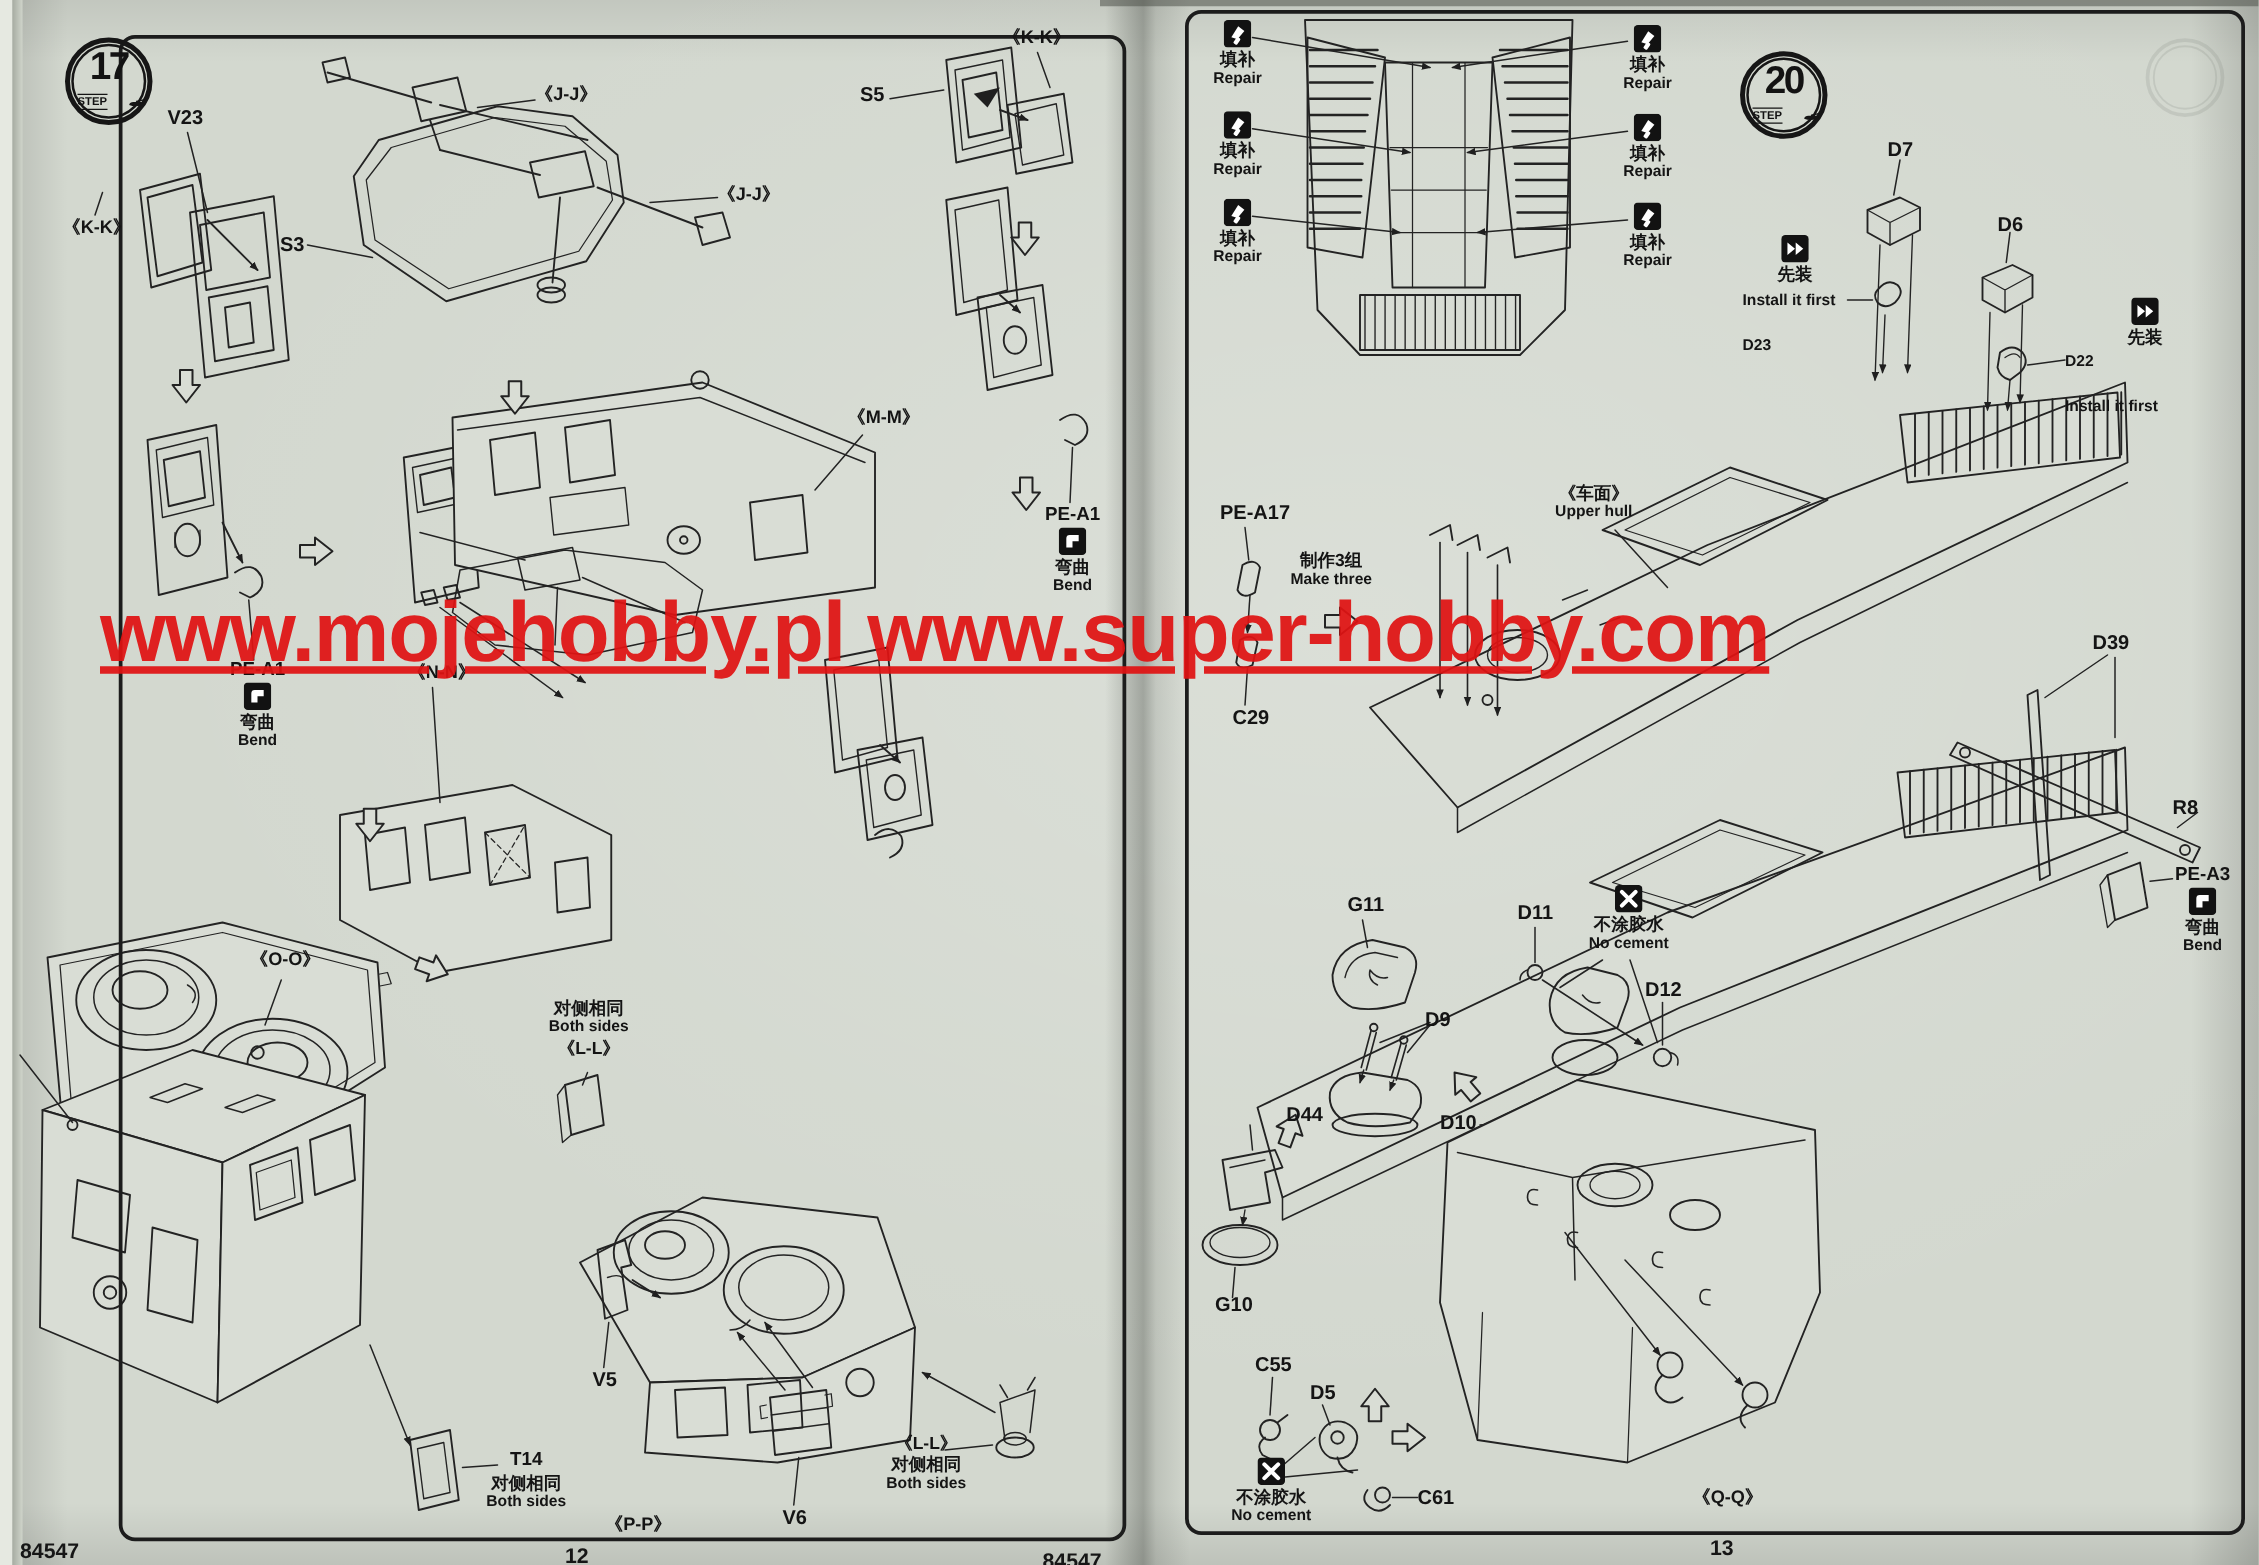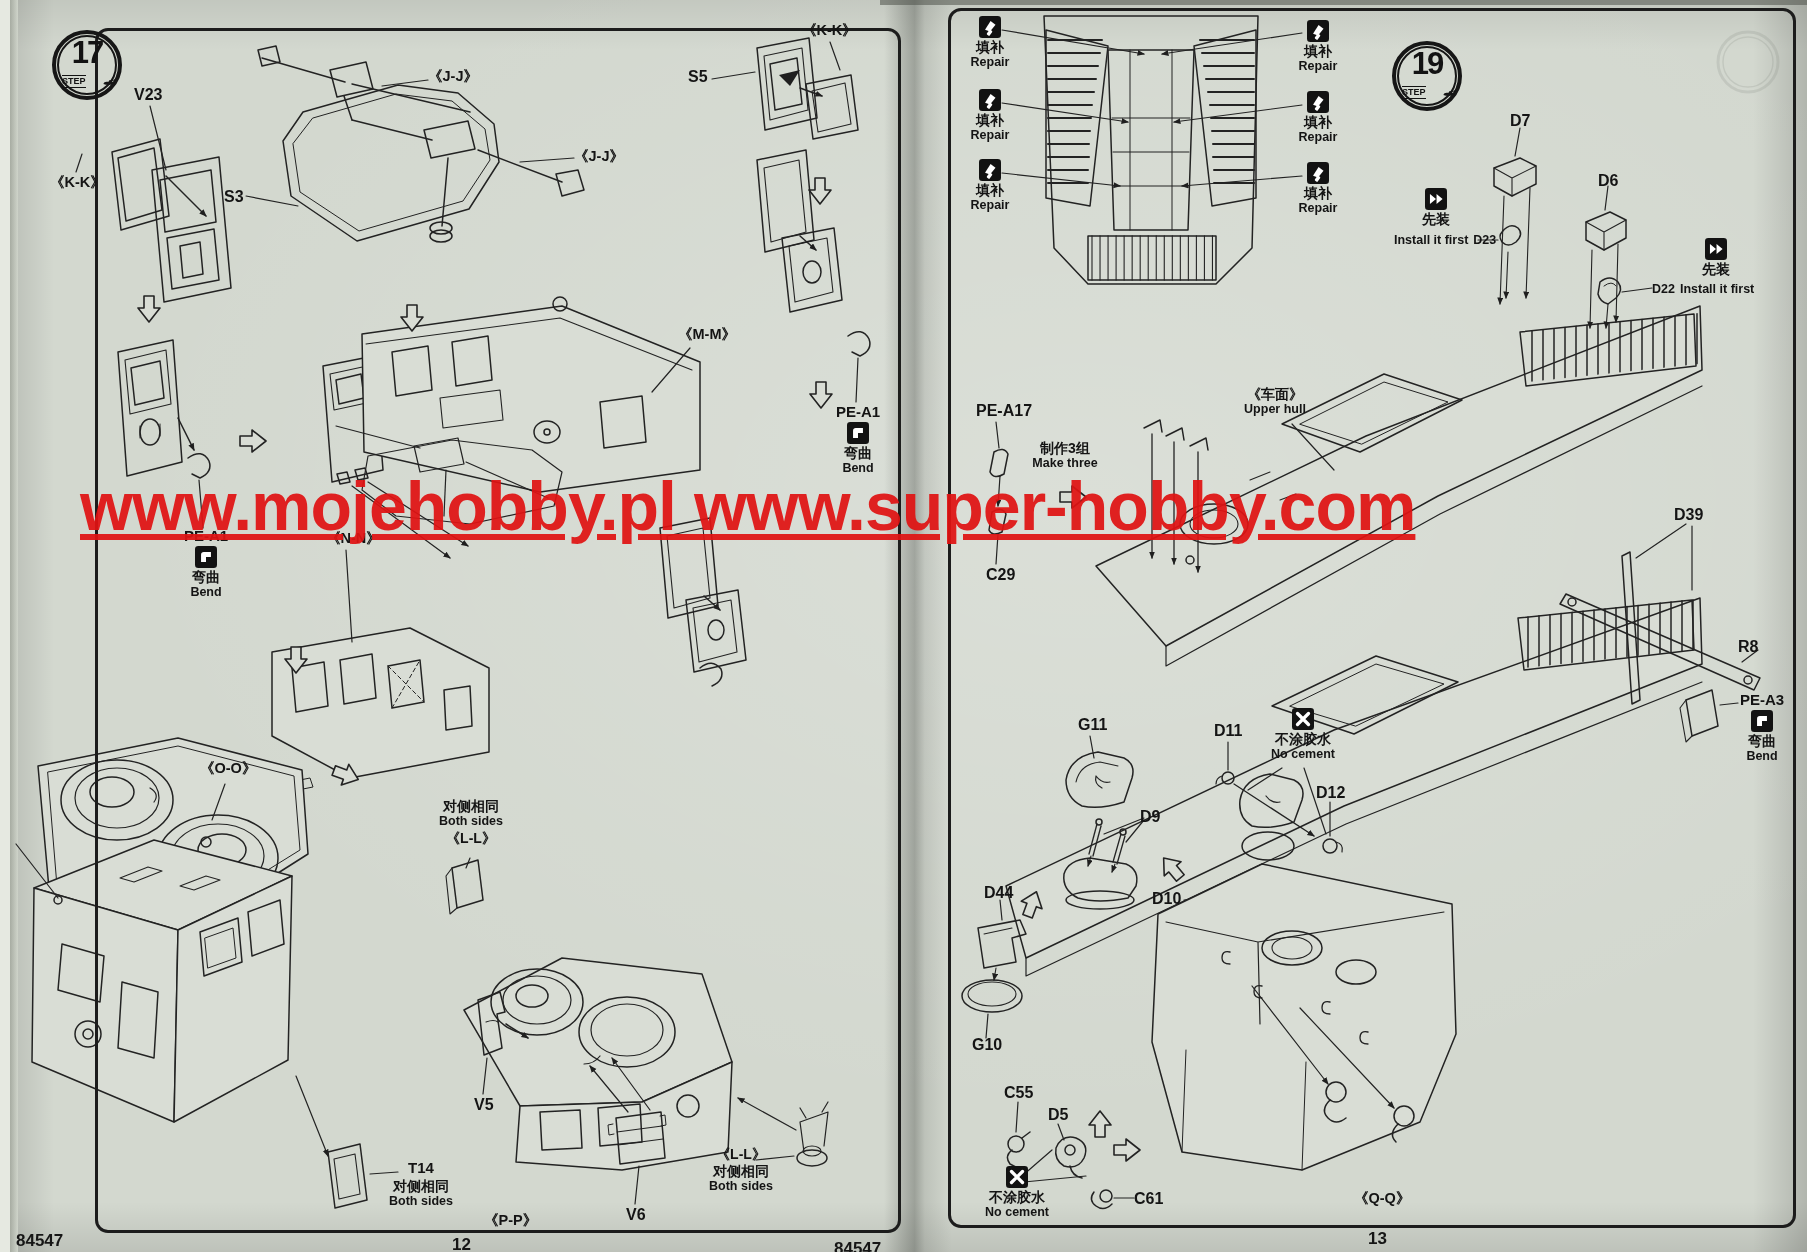--- a/index.html
+++ b/index.html
@@ -32,21 +32,21 @@
               border-top:1.5px solid #131313;border-bottom:1.5px solid #131313;padding:1px 0;}
 
   .cl{position:absolute;z-index:3;font:700 16px/1.15 "Liberation Sans",sans-serif;color:#141414;white-space:nowrap;}
   .cl.md{font-size:14.5px;}
   .cl.sm{font-size:12.5px;}
   .blk{position:absolute;z-index:3;display:flex;flex-direction:column;align-items:center;gap:1px;}
   .blk .id{font:700 15px/1.1 "Liberation Sans",sans-serif;color:#141414;white-space:nowrap;}
   .blk .zh{font:700 14px/1.15 "Liberation Sans",sans-serif;color:#141414;white-space:nowrap;}
   .blk .en{font:700 12.5px/1.1 "Liberation Sans",sans-serif;color:#141414;white-space:nowrap;}
   .bicon{width:22px;height:22px;display:block;}
-  .row{display:flex;gap:5px;align-items:flex-start;}
+  .row{display:flex;gap:22px;align-items:flex-start;flex-direction:column;}
 
   .watermark{position:absolute;left:80px;top:472px;z-index:6;
              font:700 68px/1 "Liberation Sans",sans-serif;letter-spacing:-1px;
              white-space:nowrap;opacity:.93;pointer-events:none;text-decoration:underline;}
   .footer{z-index:3;font:700 17px/1 "Liberation Sans",sans-serif;color:#161616;position:absolute;}
 </style>
 </head>
 <body>
 
 <div class="scan">
@@ -447,21 +447,21 @@
     <div class="badge-num">17</div>
     <div class="badge-foot">
       <span class="badge-step">STEP</span>
       <svg width="22" height="12" viewBox="0 0 22 12">
         <path d="M2,9 q1,-3.5 5,-3.5 h3 l1,-2 h4 v2 h3 q2,0.5 1.5,2.5 q-4,2.5 -9,2.5 t-8.5,-1.5 z" fill="#151515"></path>
         <line x1="14" y1="4" x2="21" y2="2.5" stroke="#151515" stroke-width="1.4"></line>
       </svg>
     </div>
   </div>
   <div class="badge" style="left:1392px;top:41px">
-    <div class="badge-num">19</div>
+    <div class="badge-num">20</div>
     <div class="badge-foot">
       <span class="badge-step">STEP</span>
       <svg width="22" height="12" viewBox="0 0 22 12">
         <path d="M2,9 q1,-3.5 5,-3.5 h3 l1,-2 h4 v2 h3 q2,0.5 1.5,2.5 q-4,2.5 -9,2.5 t-8.5,-1.5 z" fill="#151515"></path>
         <line x1="14" y1="4" x2="21" y2="2.5" stroke="#151515" stroke-width="1.4"></line>
       </svg>
     </div>
   </div>
 
   <div class="cl" style="left:134px;top:86px">V23</div>
@@ -642,21 +642,21 @@
     <svg class="bicon" viewBox="0 0 20 20">
         <rect width="20" height="20" rx="3" fill="#121212"></rect>
         <path d="M5 5 L15 15 M15 5 L5 15" stroke="#fff" stroke-width="3" stroke-linecap="round"></path>
       </svg>
     <span class="zh">不涂胶水</span>
     <span class="en">No cement</span>
   </div>
 
   <div class="cl" style="left:1316px;top:784px">D12</div>
   <div class="cl" style="left:1152px;top:890px">D10</div>
-  <div class="cl" style="left:984px;top:884px">D44</div>
+  <div class="cl" style="left:1029px;top:884px">D44</div>
   <div class="cl" style="left:972px;top:1036px">G10</div>
   <div class="cl" style="left:1004px;top:1084px">C55</div>
   <div class="cl" style="left:1048px;top:1106px">D5</div>
 
   <div class="blk" style="left:972px;top:1166px;width:90px">
     <svg class="bicon" viewBox="0 0 20 20">
         <rect width="20" height="20" rx="3" fill="#121212"></rect>
         <path d="M5 5 L15 15 M15 5 L5 15" stroke="#fff" stroke-width="3" stroke-linecap="round"></path>
       </svg>
     <span class="zh">不涂胶水</span>

